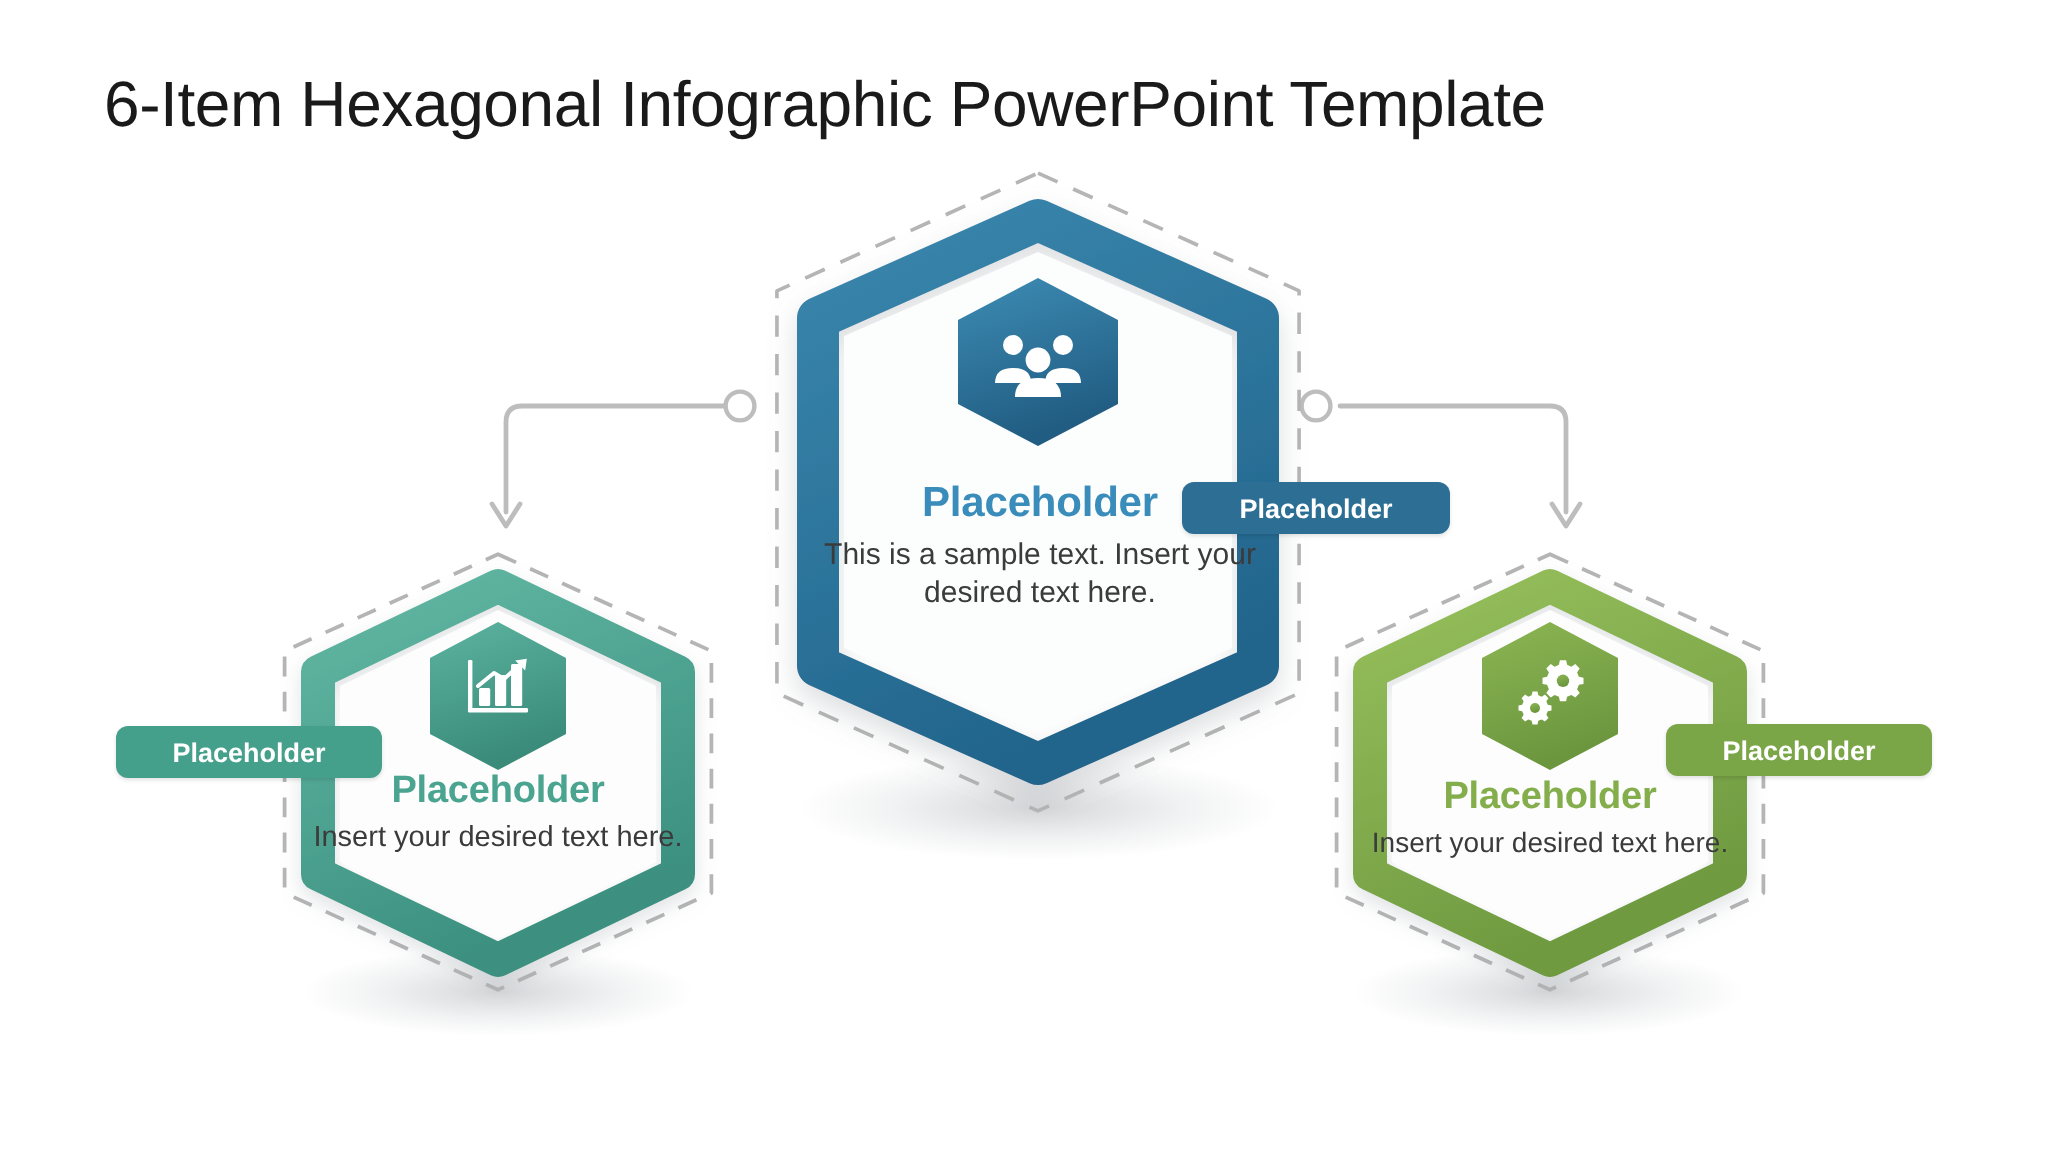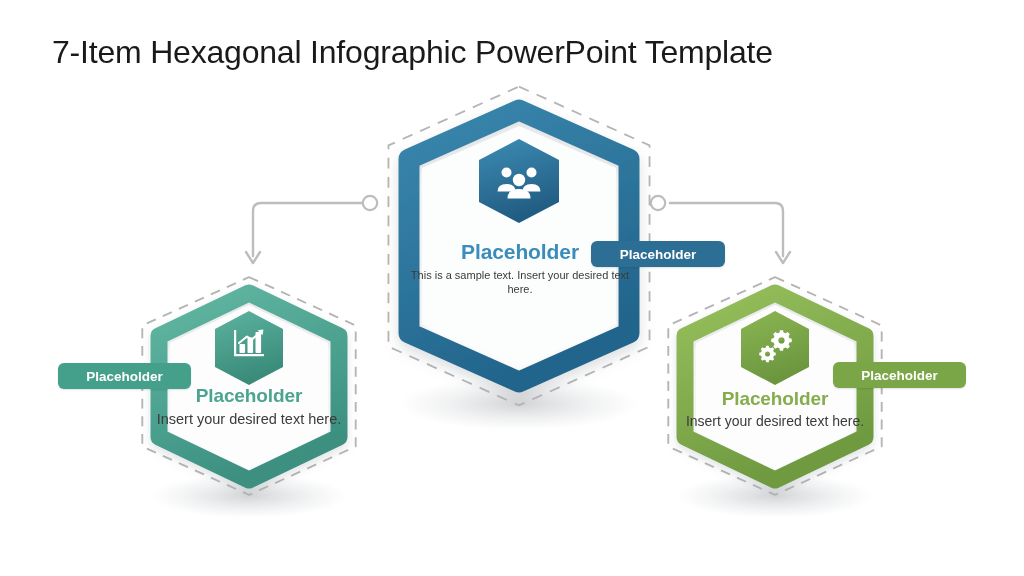--- a/index.html
+++ b/index.html
@@ -37,21 +37,21 @@
     font-weight:bold;
     letter-spacing:-0.1px;
   }
   .node-body{
     color:#3b3b3b;
     line-height:1.28;
   }
   
   .c-text{ left:404px; top:240px; width:232px; }
   .c-text .node-title{ font-size:21px; color:#3a8cba; }
-  .c-text .node-body{ font-size:11px; margin-top:4px; }
+  .c-text .node-body{ font-size:15px; margin-top:4px; }
   
   .l-text{ left:150px; top:385px; width:198px; }
   .l-text .node-title{ font-size:19px; color:#4aa490; }
   .l-text .node-body{ font-size:14.5px; margin-top:3px; }
   
   .r-text{ left:676px; top:388px; width:198px; }
   .r-text .node-title{ font-size:19px; color:#84ad4c; }
   .r-text .node-body{ font-size:14px; margin-top:3px; }
 
   
@@ -69,21 +69,21 @@
   }
   .tag-center{ left:591px; top:241px; width:134px; background:#2d6e94; }
   .tag-left  { left:58px;  top:363px; width:133px; background:#45a08b; }
   .tag-right { left:833px; top:362px; width:133px; background:#7ba648; }
 </style>
 </head>
 <body>
 
 <div id="stage">
 
-  <div class="title">7-Item Hexagonal Infographic PowerPoint Template</div>
+  <div class="title">6-Item Hexagonal Infographic PowerPoint Template</div>
 
   <svg id="art" viewBox="0 0 1024 576">
     <defs>
       <linearGradient id="gBlue" x1="0" y1="0" x2="0.4" y2="1">
         <stop offset="0%" stop-color="#3a87ae"></stop>
         <stop offset="100%" stop-color="#22658c"></stop>
       </linearGradient>
       <linearGradient id="gBlueIcon" x1="0" y1="0" x2="0.3" y2="1">
         <stop offset="0%" stop-color="#3d8cb4"></stop>
         <stop offset="100%" stop-color="#215c82"></stop>

